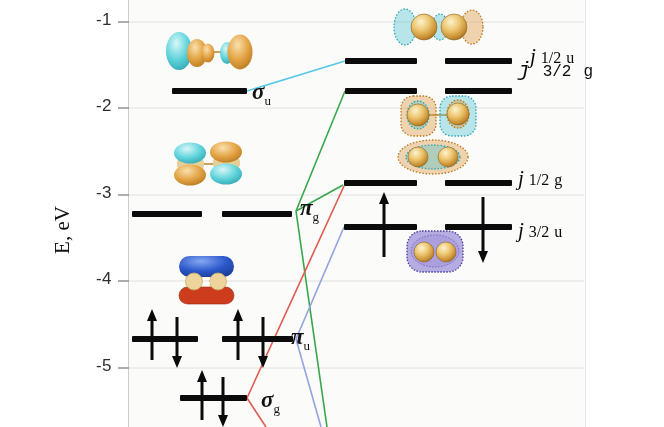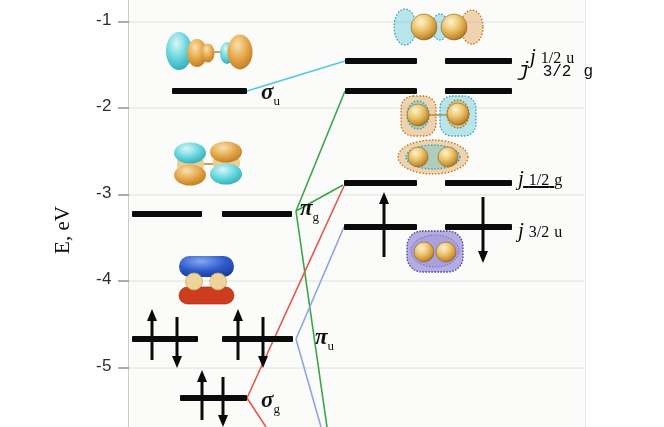--- a/index.html
+++ b/index.html
@@ -199,44 +199,44 @@
   <div class="lvl" style="left:445px;top:224px;width:67px;"></div>
 
   <div class="tick" style="top:10px">-1</div>
   <div class="tick" style="top:96px">-2</div>
   <div class="tick" style="top:183px">-3</div>
   <div class="tick" style="top:269px">-4</div>
   <div class="tick" style="top:356px">-5</div>
 
   <div class="ylab">E, eV</div>
 
-  <div class="glab" style="left:252px;top:80px;margin-left:9px;">
+  <div class="glab" style="left:252px;top:80px;">
     <span>σ</span><sub>u</sub>
   </div>
   <div class="glab" style="left:300px;top:196px;">
     <span>π</span><sub>g</sub>
   </div>
-  <div class="glab" style="left:315px;top:325px;">
+  <div class="glab" style="left:291px;top:325px;">
     <span>π</span><sub>u</sub>
   </div>
   <div class="glab" style="left:261px;top:388px;">
     <span>σ</span><sub>g</sub>
   </div>
 
   <div class="jlab" style="left:518px;top:46px;margin-left:12px;">
     <span class="jj">j</span>
     <span class="jfrac">1/2</span>
     <span class="jpar">u</span>
   </div>
   <div class="jlab" style="left:518px;top:60px;font-family:Liberation Mono, monospace;">
     <span class="jj">j</span>
     <span class="jfrac">3/2</span>
     <span class="jpar">g</span>
   </div>
-  <div class="jlab" style="left:518px;top:168px;text-decoration:underline;">
+  <div class="jlab" style="left:518px;top:168px;">
     <span class="jj">j</span>
     <span class="jfrac">1/2</span>
     <span class="jpar">g</span>
   </div>
   <div class="jlab" style="left:518px;top:220px;">
     <span class="jj">j</span>
     <span class="jfrac">3/2</span>
     <span class="jpar">u</span>
   </div>
 

